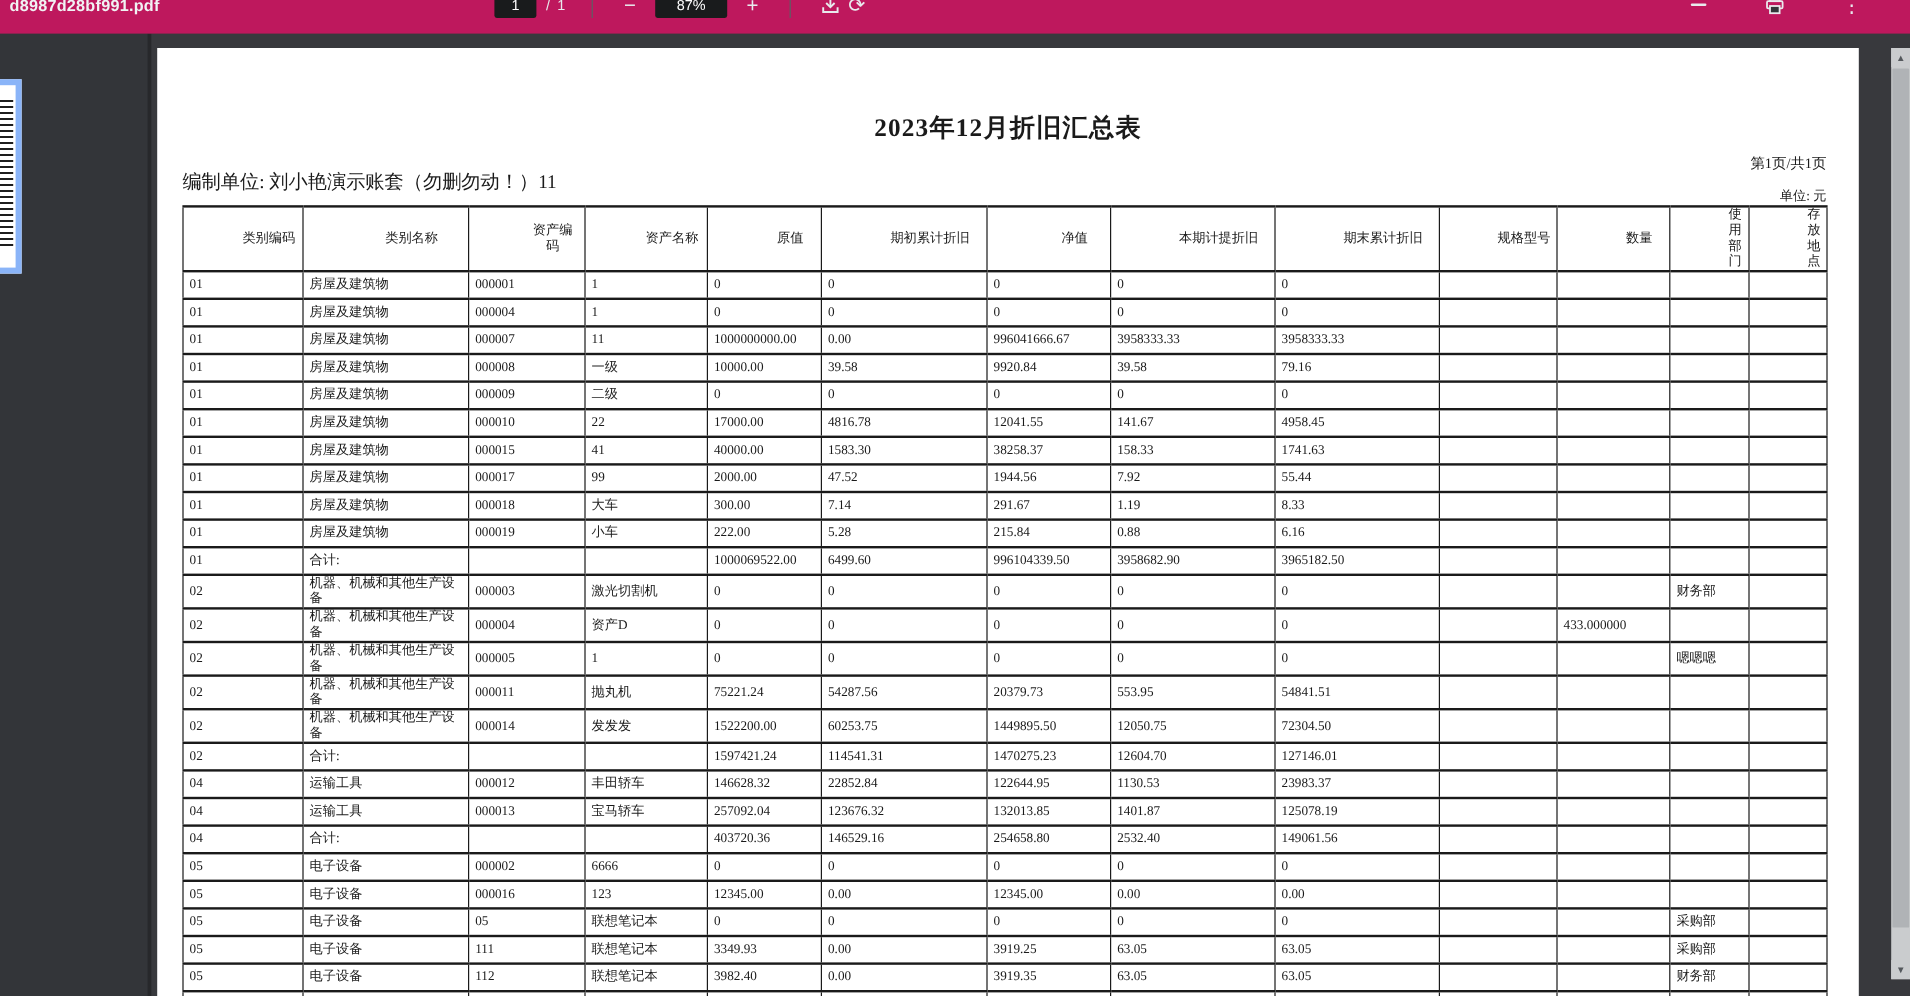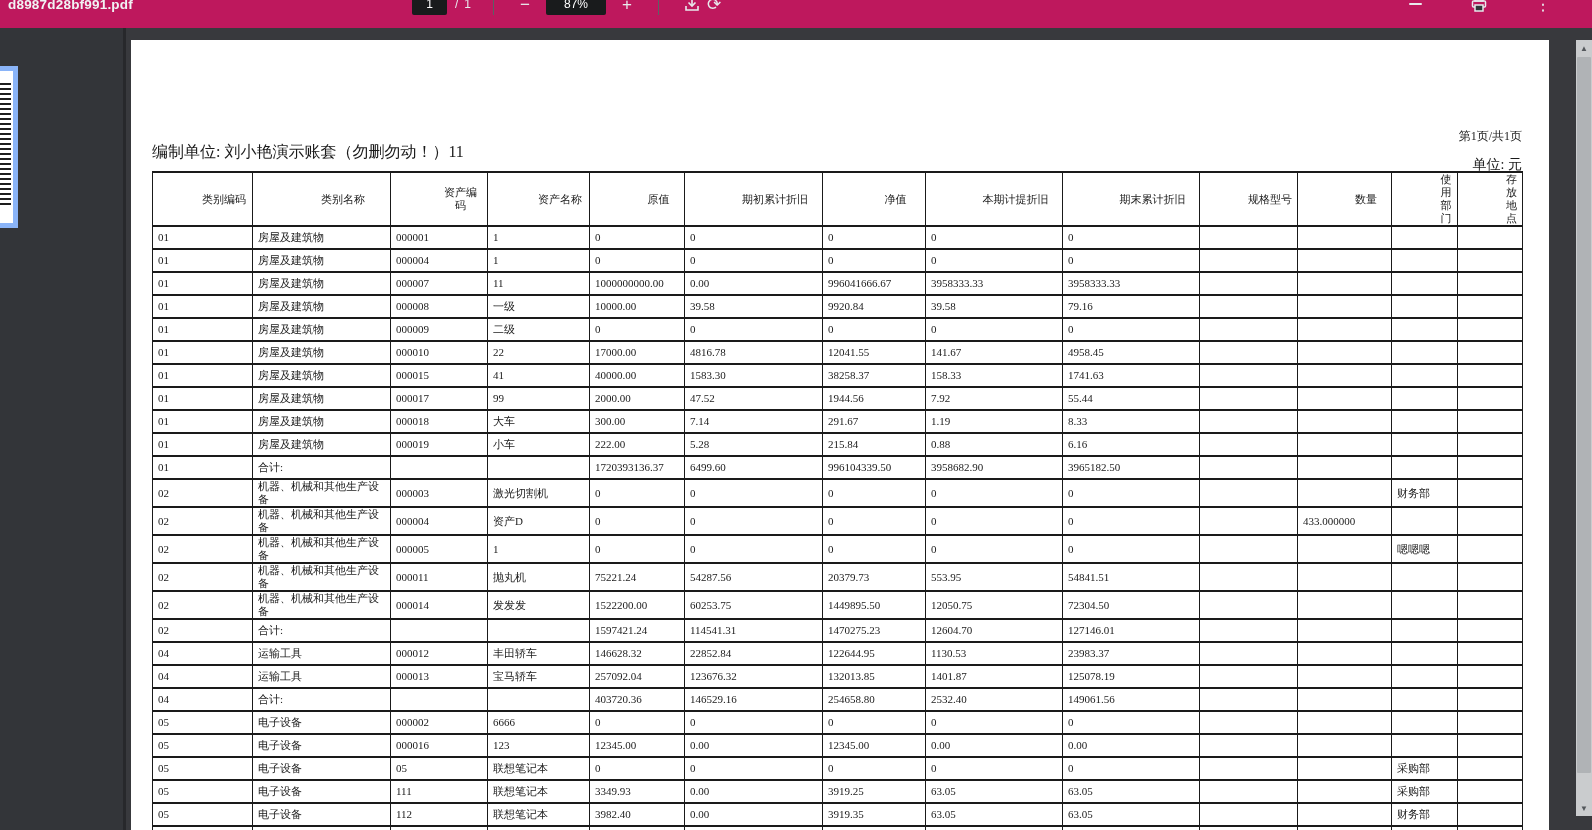--- a/index.html
+++ b/index.html
@@ -72,21 +72,21 @@
     position:absolute;left:5px;top:12px;width:1418px;height:812px;
     background:#ffffff;color:#1a1a1a;
     font-family:"Liberation Serif","DejaVu Serif",serif;
   }
   .doc-title{
     position:absolute;top:52px;left:0;width:100%;text-align:center;
     font-size:21px;font-weight:bold;letter-spacing:1px;
   }
   .page-info{position:absolute;top:88px;right:27px;font-size:12px;}
   .prepared{position:absolute;top:102px;left:21px;font-size:16px;}
-  .unit{position:absolute;top:116px;right:27px;font-size:14px;}
+  .unit{position:absolute;top:116px;right:27px;font-size:11px;}
   
   table.dep-table{
     position:absolute;top:131px;left:21px;width:1370px;
     border-collapse:collapse;table-layout:fixed;
     font-size:11px;line-height:13px;
   }
   .dep-table th,.dep-table td{
     border-left:1px solid #1a1a1a;border-right:1px solid #1a1a1a;
     border-top:2px solid #1a1a1a;border-bottom:2px solid #1a1a1a;
     padding:0 5px;vertical-align:middle;word-break:break-all;
@@ -154,20 +154,21 @@
 </div>
 
 <div class="sidebar">
   <div class="thumb">
     <div class="thumb-stripes"></div>
   </div>
 </div>
 
 <div class="viewer">
   <div class="page">
+    <div class="doc-title">2023年12月折旧汇总表</div>
     <div class="page-info">第1页/共1页</div>
     <div class="prepared">编制单位: 刘小艳演示账套（勿删勿动！）11</div>
     <div class="unit">单位: 元</div>
 
     <table class="dep-table">
       <colgroup>
         <col style="width:100px">
           <col style="width:138px">
           <col style="width:97px">
         <col style="width:102px">
@@ -347,21 +348,21 @@
             <td></td>
             <td></td>
             <td></td>
             <td></td>
           </tr>
           <tr>
             <td>01</td>
             <td>合计:</td>
             <td></td>
             <td></td>
-            <td>1720393136.37</td>
+            <td>1000069522.00</td>
             <td>6499.60</td>
             <td>996104339.50</td>
             <td>3958682.90</td>
             <td>3965182.50</td>
             <td></td>
             <td></td>
             <td></td>
             <td></td>
           </tr>
           <tr>

